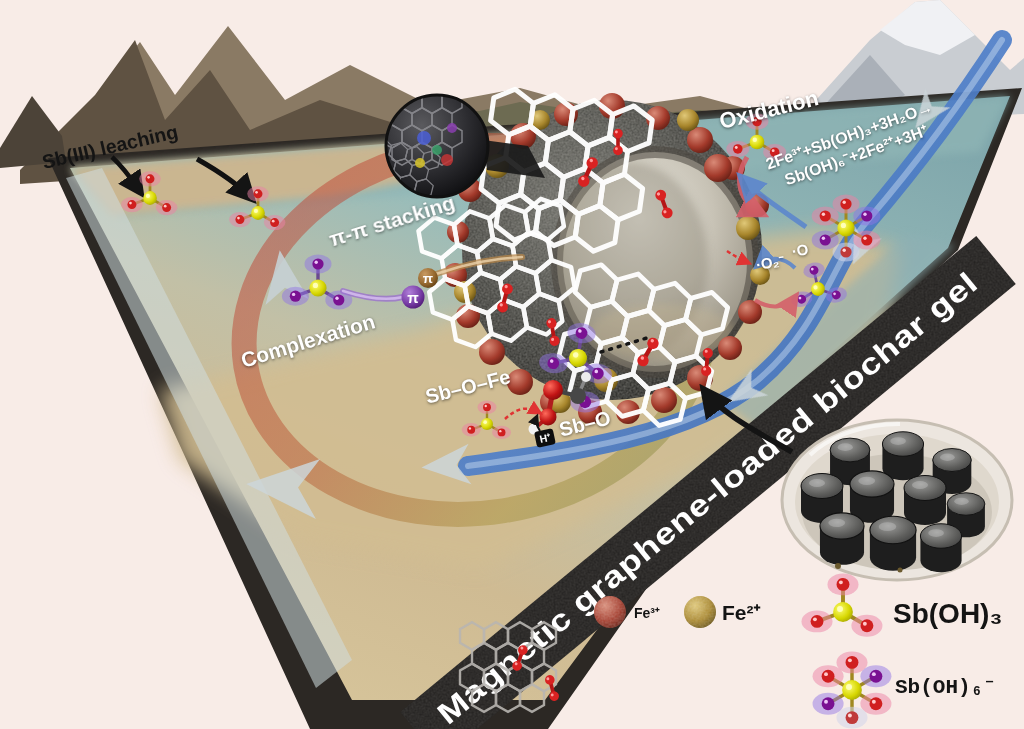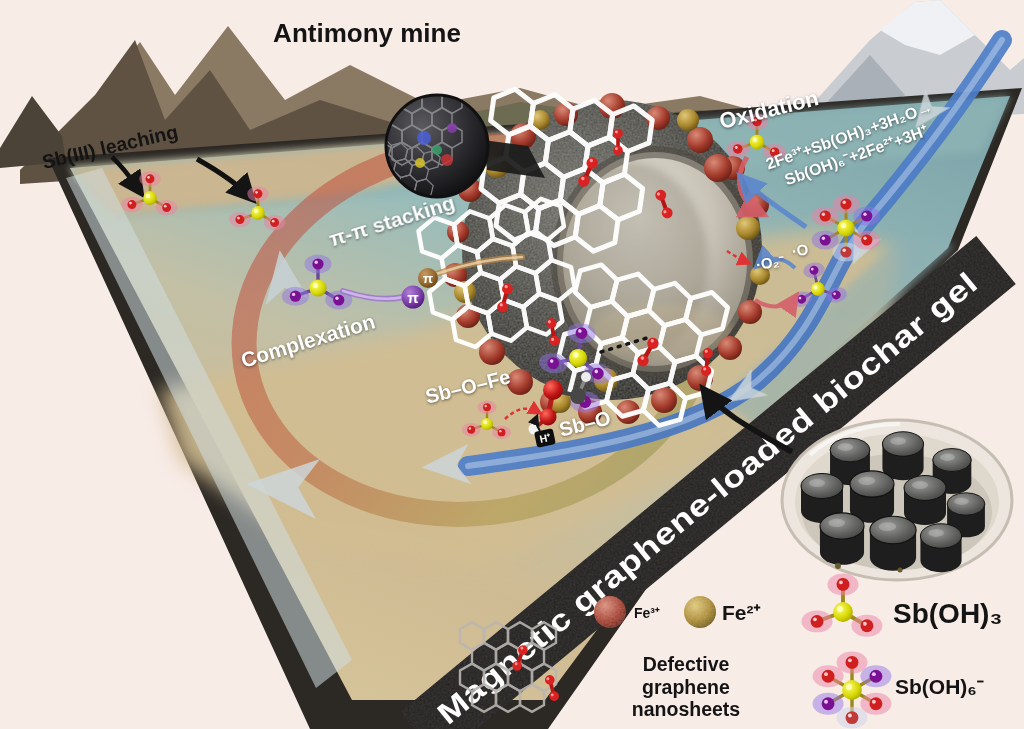--- a/index.html
+++ b/index.html
@@ -412,35 +412,31 @@
     <use href="#sb3r" transform="translate(843,612) scale(1.15)"></use>
     <use href="#sb6" transform="translate(852,690) scale(1.15)"></use>
     <g stroke="#b8b5b1" stroke-width="4" fill="none" opacity="0.9">
       <use href="#hexcluster" transform="translate(472,636) scale(0.6)"></use>
     </g>
     <use href="#defect" transform="translate(520,658) rotate(20) scale(0.8)"></use>
     <use href="#defect" transform="translate(552,688) rotate(-15) scale(0.8)"></use>
   </g>
 </svg>
 
-<div class="lbl dark" style="left:367px;top:33px;font-size:26px;transform:translate(-50%,-50%);">Antimony mine</div>
 <div class="lbl dark" style="left:110px;top:147px;font-size:19.5px;transform:translate(-50%,-50%) rotate(-13deg);">Sb(III) leaching</div>
 <div class="lbl white" style="left:392px;top:221px;font-size:21px;transform:translate(-50%,-50%) rotate(-17deg);">π-π stacking</div>
 <div class="lbl white" style="left:308px;top:341px;font-size:21px;transform:translate(-50%,-50%) rotate(-17deg);">Complexation</div>
 <div class="lbl white" style="left:769px;top:110px;font-size:22px;transform:translate(-50%,-50%) rotate(-14deg);">Oxidation</div>
 <div class="lbl white pre" style="left:853px;top:146px;font-size:16px;line-height:1.3;transform:translate(-50%,-50%) rotate(-19.5deg);">2Fe³⁺+Sb(OH)₃+3H₂O→
 Sb(OH)₆⁻+2Fe²⁺+3H⁺</div>
 <div class="lbl white" style="left:468px;top:387px;font-size:20px;transform:translate(-50%,-50%) rotate(-14deg);">Sb–O–Fe</div>
 <div class="lbl white" style="left:585px;top:424px;font-size:20px;transform:translate(-50%,-50%) rotate(-14deg);">Sb–O</div>
 <div class="chip" style="left:545px;top:438px;transform:translate(-50%,-50%) rotate(-12deg);">H⁺</div>
 <div class="lbl white" style="left:770px;top:262px;font-size:15px;transform:translate(-50%,-50%) rotate(-9deg);">·O₂⁻</div>
 <div class="lbl white" style="left:800px;top:250px;font-size:15px;transform:translate(-50%,-50%) rotate(-9deg);">·O</div>
 <div class="lbl white" style="left:413px;top:297px;font-size:15px;transform:translate(-50%,-50%);text-shadow:none;">π</div>
 <div class="lbl white" style="left:428px;top:278px;font-size:13.5px;transform:translate(-50%,-50%);text-shadow:none;">π</div>
 
 <div class="lbl dark" style="left:634px;top:612px;font-size:14px;transform:translate(0,-50%);">Fe³⁺</div>
 <div class="lbl dark" style="left:722px;top:612px;font-size:21px;transform:translate(0,-50%);text-align:right;">Fe²⁺</div>
 <div class="lbl dark" style="left:893px;top:614px;font-size:28px;transform:translate(0,-50%);">Sb(OH)₃</div>
-<div class="lbl dark pre" style="left:686px;top:687px;font-size:19.5px;line-height:1.16;transform:translate(-50%,-50%);white-space:pre-line;">Defective
-graphene
-nanosheets</div>
-<div class="lbl dark" style="left:895px;top:686px;font-size:21px;transform:translate(0,-50%);">Sb(OH)₆⁻</div>
+<div class="lbl dark" style="left:895px;top:686px;font-size:21px;transform:translate(0,-50%);font-family:Liberation Mono, monospace;">Sb(OH)₆⁻</div>
 </div>
 
 </body></html>

